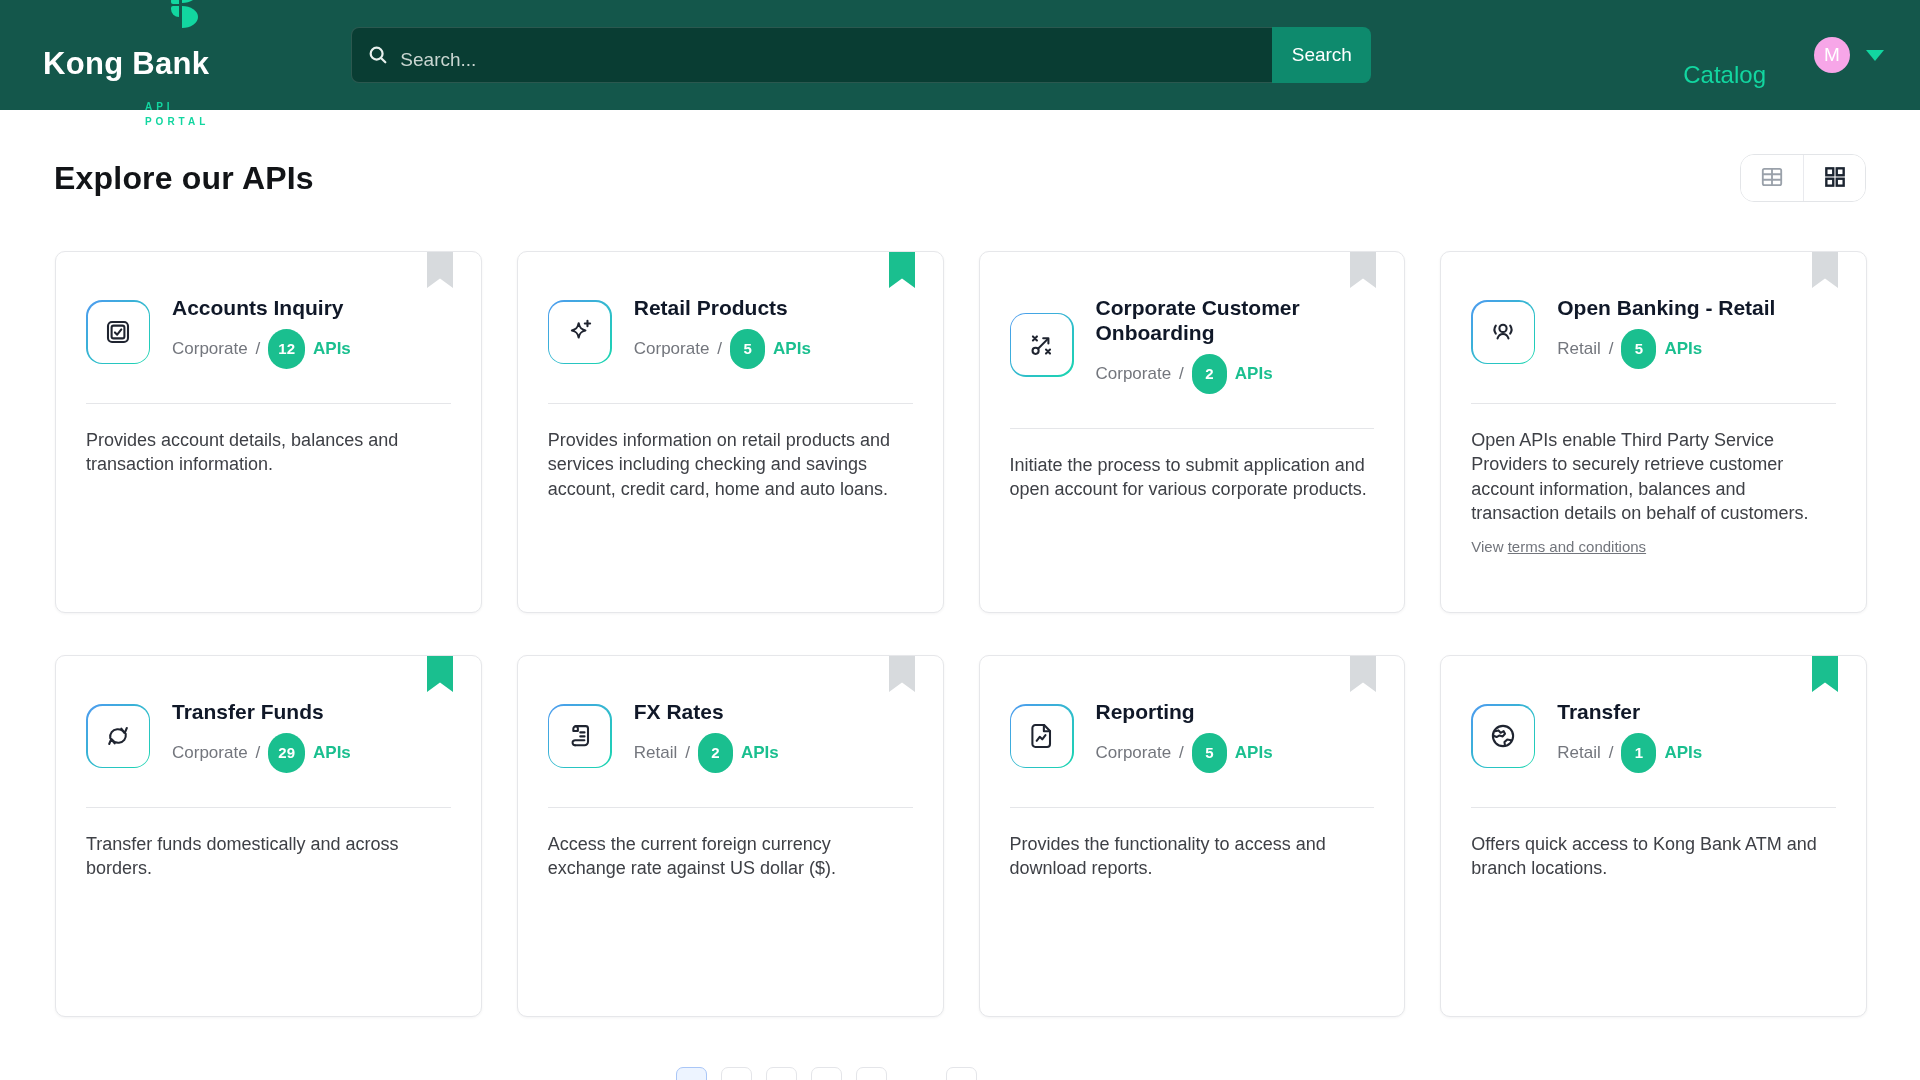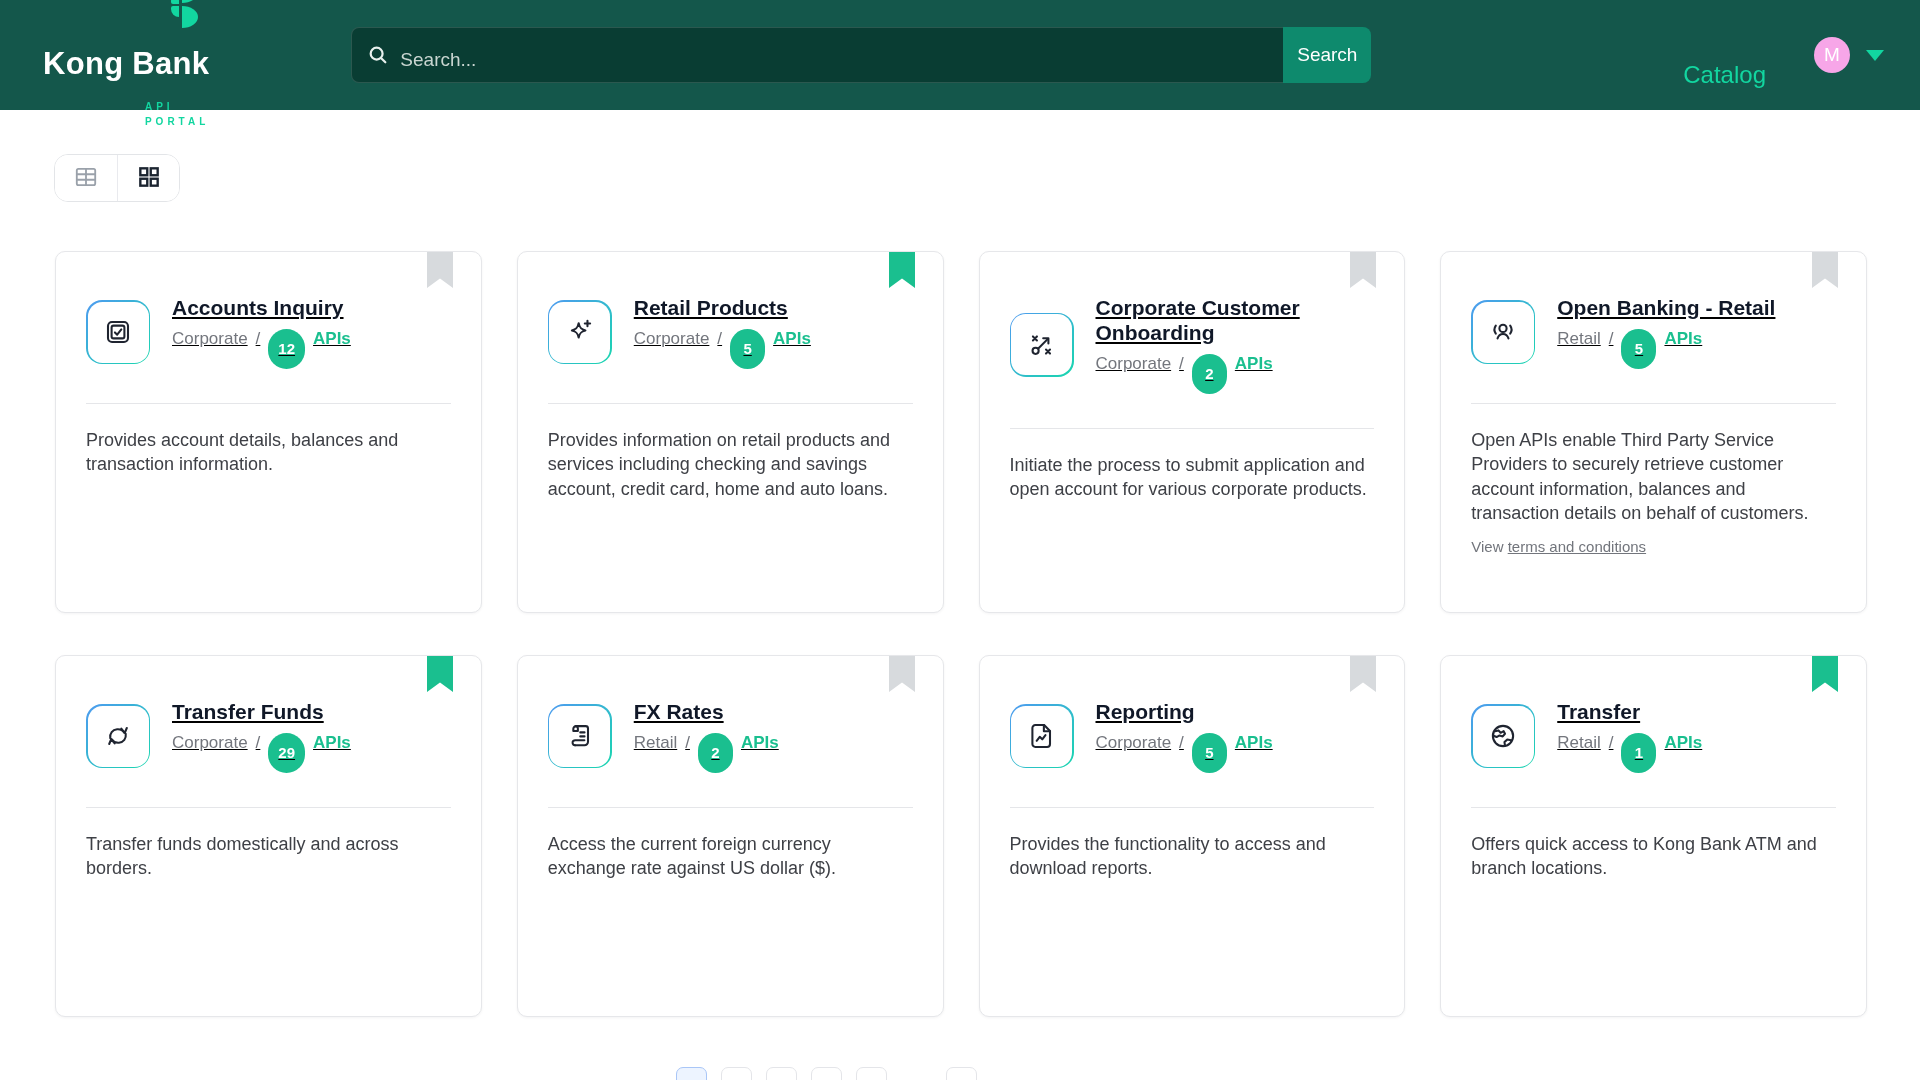--- a/index.html
+++ b/index.html
@@ -21,21 +21,21 @@
                letter-spacing:4px; line-height:1.45; }
   .search-group { display:flex; margin-left:142px; height:56px; width:1020px; }
   .search-box { position:relative; flex:1; }
   .search-input { width:100%; height:56px; background:var(--search-bg);
                   border:1px solid rgba(255,255,255,.14); border-right:none;
                   border-radius:8px 0 0 8px; padding:10px 16px 0 48px;
                   font-size:19px; color:#eef5f2; outline:none;
                   font-family:"Liberation Sans", sans-serif; }
   .search-input::placeholder { color:#c9d6d1; }
   .search-icon { position:absolute; left:16px; top:17px; }
-  .search-btn { width:88px; height:56px; background:var(--button-green); color:#fff;
+  .search-btn { width:99px; height:56px; background:var(--button-green); color:#fff;
                 border:none; border-radius:0 8px 8px 0; font-size:19px; font-weight:500;
                 cursor:pointer; font-family:"Liberation Sans", sans-serif; }
   .header-right { margin-left:auto; display:flex; align-items:center; gap:24px; }
   .catalog-link { color:var(--accent-bright); font-size:24px; text-decoration:none;margin-top:40px; }
   .avatar-wrap { display:flex; align-items:center; gap:16px; margin-left:24px; cursor:pointer; }
   .avatar { width:36px; height:36px; border-radius:50%; background:var(--avatar-pink);
             color:#fff; font-size:19px; font-weight:500; display:flex; align-items:center;
             justify-content:center; }
   .caret-down { width:0; height:0; border-left:9px solid transparent;
                 border-right:9px solid transparent; border-top:11px solid var(--accent-bright); }
@@ -55,23 +55,23 @@
           padding:0 53px 0 55px; margin-top:49px; }
   .card { position:relative; background:#fff; border:1px solid #e6e7ea; border-radius:10px;
           min-height:362px; padding:44px 30px 28px; box-shadow:0 1px 3px rgba(16,24,40,.05);
           cursor:pointer; }
   .bookmark { position:absolute; top:0; right:28px; }
   .card-head { display:flex; align-items:center; gap:22px; }
   .icon-box { flex:0 0 64px; width:64px; height:64px; border-radius:16px; padding:1.5px;
               background:linear-gradient(135deg,#4e9af1,#18d7ae); }
   .icon-box-inner { width:100%; height:100%; background:#fff; border-radius:14.5px;
                     display:flex; align-items:center; justify-content:center; }
-  .card-titles { min-width:0;text-decoration:underline; }
+  .card-titles { min-width:0; }
   .card-title { font-size:21px; font-weight:700; color:#101828; line-height:1.18; }
-  .card-meta { margin-top:8px; display:flex; align-items:flex-start; gap:8px;
+  .card-meta { margin-top:8px; display:flex; align-items:center; gap:8px;
                font-size:17px; color:#73767d; }
   .count-pill { background:var(--accent-green); color:#fff; font-size:15px; font-weight:700;
                 min-width:35px; height:40px; padding:0 10px; border-radius:999px;
                 display:inline-flex; align-items:center; justify-content:center; }
   .apis-label { color:var(--accent-green); font-weight:600; font-size:17px; }
   .card-divider { border:none; border-top:1px solid #e5e6e9; margin:34px 0 0; }
   .card-desc { margin-top:24px; font-size:18px; line-height:1.36; color:#3e4046; }
   .card-terms { margin-top:12px; font-size:15px; color:#72757c; }
   .card-terms a { color:#72757c;text-align:center; }
 
@@ -120,20 +120,21 @@
   <div class="header-right">
     <a href="#" class="catalog-link">Catalog</a>
     <div class="avatar-wrap">
       <div class="avatar">M</div>
       <div class="caret-down"></div>
     </div>
   </div>
 </div>
 
 <div class="page-head">
+  <h1 class="page-title">Explore our APIs</h1>
   <div class="view-toggle">
     <button class="vt-btn">
       <span>
         <svg width="26" height="26" viewBox="0 0 24 24" fill="none" stroke="#9aa1aa" stroke-width="1.7">
           <rect x="3.5" y="4.5" width="17" height="15" rx="1.5"></rect>
           <path d="M3.5 9.5h17M3.5 14.5h17M12 4.5v15"></path>
         </svg>
       </span>
     </button>
     <button class="vt-btn">

